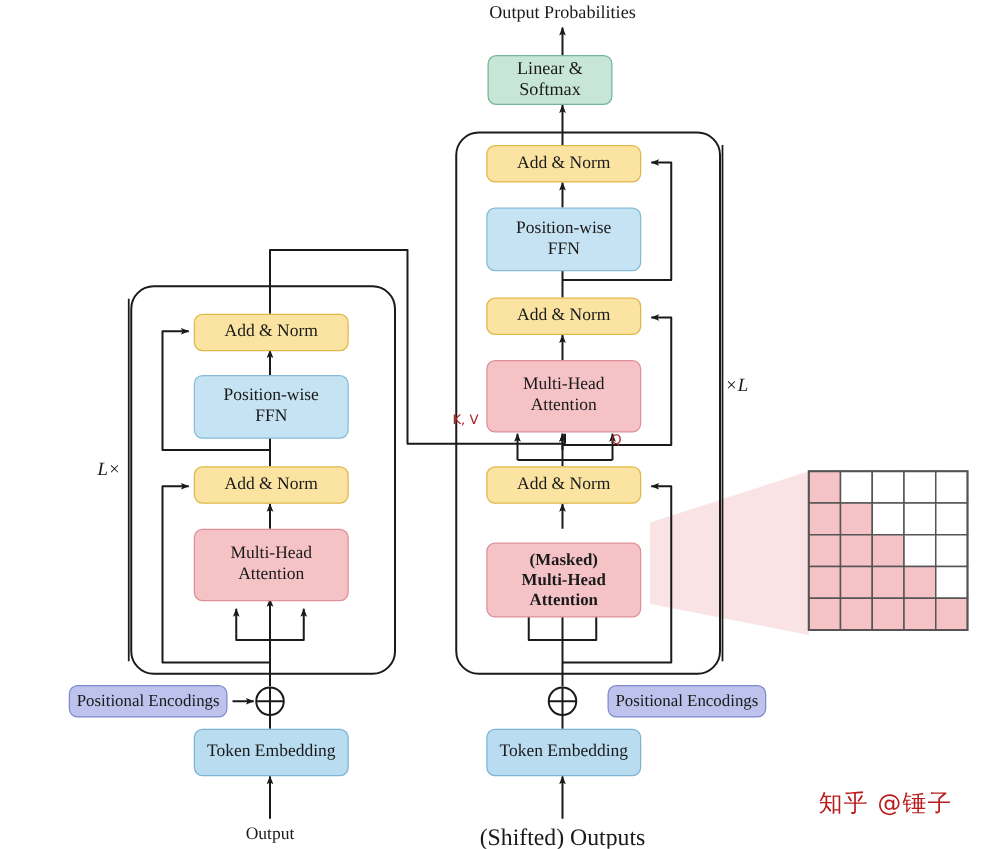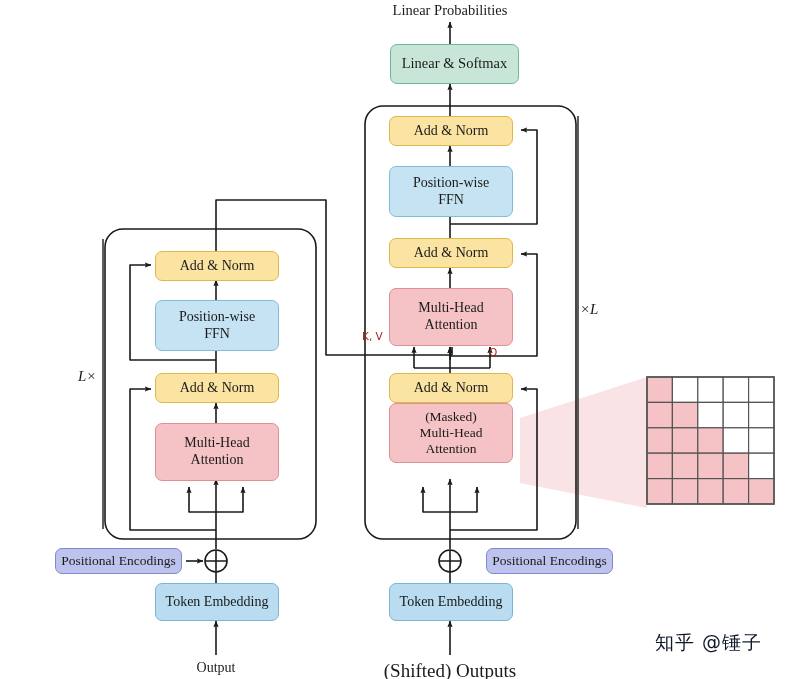--- a/index.html
+++ b/index.html
@@ -7,21 +7,21 @@
        font-family:"Liberation Serif","DejaVu Serif",serif;color:#1a1a1a;}
   #stage{position:absolute;inset:0;width:800px;height:679px;}
   .svg-layer{position:absolute;left:0;top:0;width:800px;height:679px;}
   .node{position:absolute;box-sizing:border-box;border-radius:7px;
         display:flex;align-items:center;justify-content:center;
         text-align:center;line-height:1.18;}
   .node span{display:block;}
   .lbl{position:absolute;white-space:pre;}
   .free-text{position:absolute;white-space:pre;text-align:center;}
   .italic{font-style:italic;}
-  .watermark{position:absolute;color:#0f172a;font-size:19px;
+  .watermark{position:absolute;color:#b91c1c;font-size:19px;
              font-family:"DejaVu Sans",sans-serif;letter-spacing:1px;}
 </style>
 </head>
 <body>
 
 <div id="stage">
 
   <svg class="svg-layer" viewBox="0 0 800 679">
     <defs>
       <marker id="arrow" markerWidth="9" markerHeight="9" refX="6.4" refY="3.1" orient="auto" markerUnits="userSpaceOnUse">
@@ -128,23 +128,23 @@
           <rect x="647" y="478.6" width="25.4" height="25.4" fill="#f5c3c6" stroke="#555555" stroke-width="1.2"></rect>
           <rect x="672.4" y="478.6" width="25.4" height="25.4" fill="#f5c3c6" stroke="#555555" stroke-width="1.2"></rect>
           <rect x="697.8" y="478.6" width="25.4" height="25.4" fill="#f5c3c6" stroke="#555555" stroke-width="1.2"></rect>
           <rect x="723.2" y="478.6" width="25.4" height="25.4" fill="#f5c3c6" stroke="#555555" stroke-width="1.2"></rect>
           <rect x="748.6" y="478.6" width="25.4" height="25.4" fill="#f5c3c6" stroke="#555555" stroke-width="1.2"></rect>
         </g>
       <rect x="647" y="377" width="127" height="127" fill="none" stroke="#555555" stroke-width="1.6"></rect>
     </g>
   </svg>
 
-  <div class="free-text" style="left:350px;top:2px;width:200px;font-size:14.5px;">Linear Probabilities</div>
-
-  <div class="node" style="left:390px;top:44px;width:129px;height:40px;background:#c8e6d7;border:1.4px solid #74b49b;font-size:14.5px;">
+  <div class="free-text" style="left:350px;top:2px;width:200px;font-size:14.5px;">Output Probabilities</div>
+
+  <div class="node" style="left:390px;top:44px;width:100px;height:40px;background:#c8e6d7;border:1.4px solid #74b49b;font-size:14.5px;">
     <span>Linear &amp; Softmax</span>
   </div>
 
   <div class="node" style="left:389px;top:116px;width:124px;height:30px;background:#fbe3a2;border:1.4px solid #e0b84a;font-size:14px;">
     <span>Add &amp; Norm</span>
   </div>
 
   <div class="node" style="left:389px;top:166px;width:124px;height:51px;background:#c5e3f2;border:1.4px solid #84bcd8;font-size:14px;flex-direction:column;">
     <span>Position-wise</span>
     <span>FFN</span>
@@ -156,21 +156,21 @@
 
   <div class="node" style="left:389px;top:288px;width:124px;height:58px;background:#f5c3c6;border:1.4px solid #dd9096;font-size:14px;flex-direction:column;">
     <span>Multi-Head</span>
     <span>Attention</span>
   </div>
 
   <div class="node" style="left:389px;top:373px;width:124px;height:30px;background:#fbe3a2;border:1.4px solid #e0b84a;font-size:14px;">
     <span>Add &amp; Norm</span>
   </div>
 
-  <div class="node" style="left:389px;top:403px;width:124px;height:60px;background:#f5c3c6;border:1.4px solid #dd9096;font-size:13.5px;flex-direction:column;">
+  <div class="node" style="left:389px;top:434px;width:124px;height:60px;background:#f5c3c6;border:1.4px solid #dd9096;font-size:13.5px;flex-direction:column;font-weight:bold;">
     <span>(Masked)</span>
     <span>Multi-Head</span>
     <span>Attention</span>
   </div>
 
   <div class="node" style="left:389px;top:583px;width:124px;height:38px;background:#b9dcf0;border:1.4px solid #7db4d4;font-size:14px;">
     <span>Token Embedding</span>
   </div>
 
   <div class="node" style="left:486px;top:548px;width:127px;height:26px;background:#bdc3ec;border:1.4px solid #8089cf;font-size:13.5px;">

